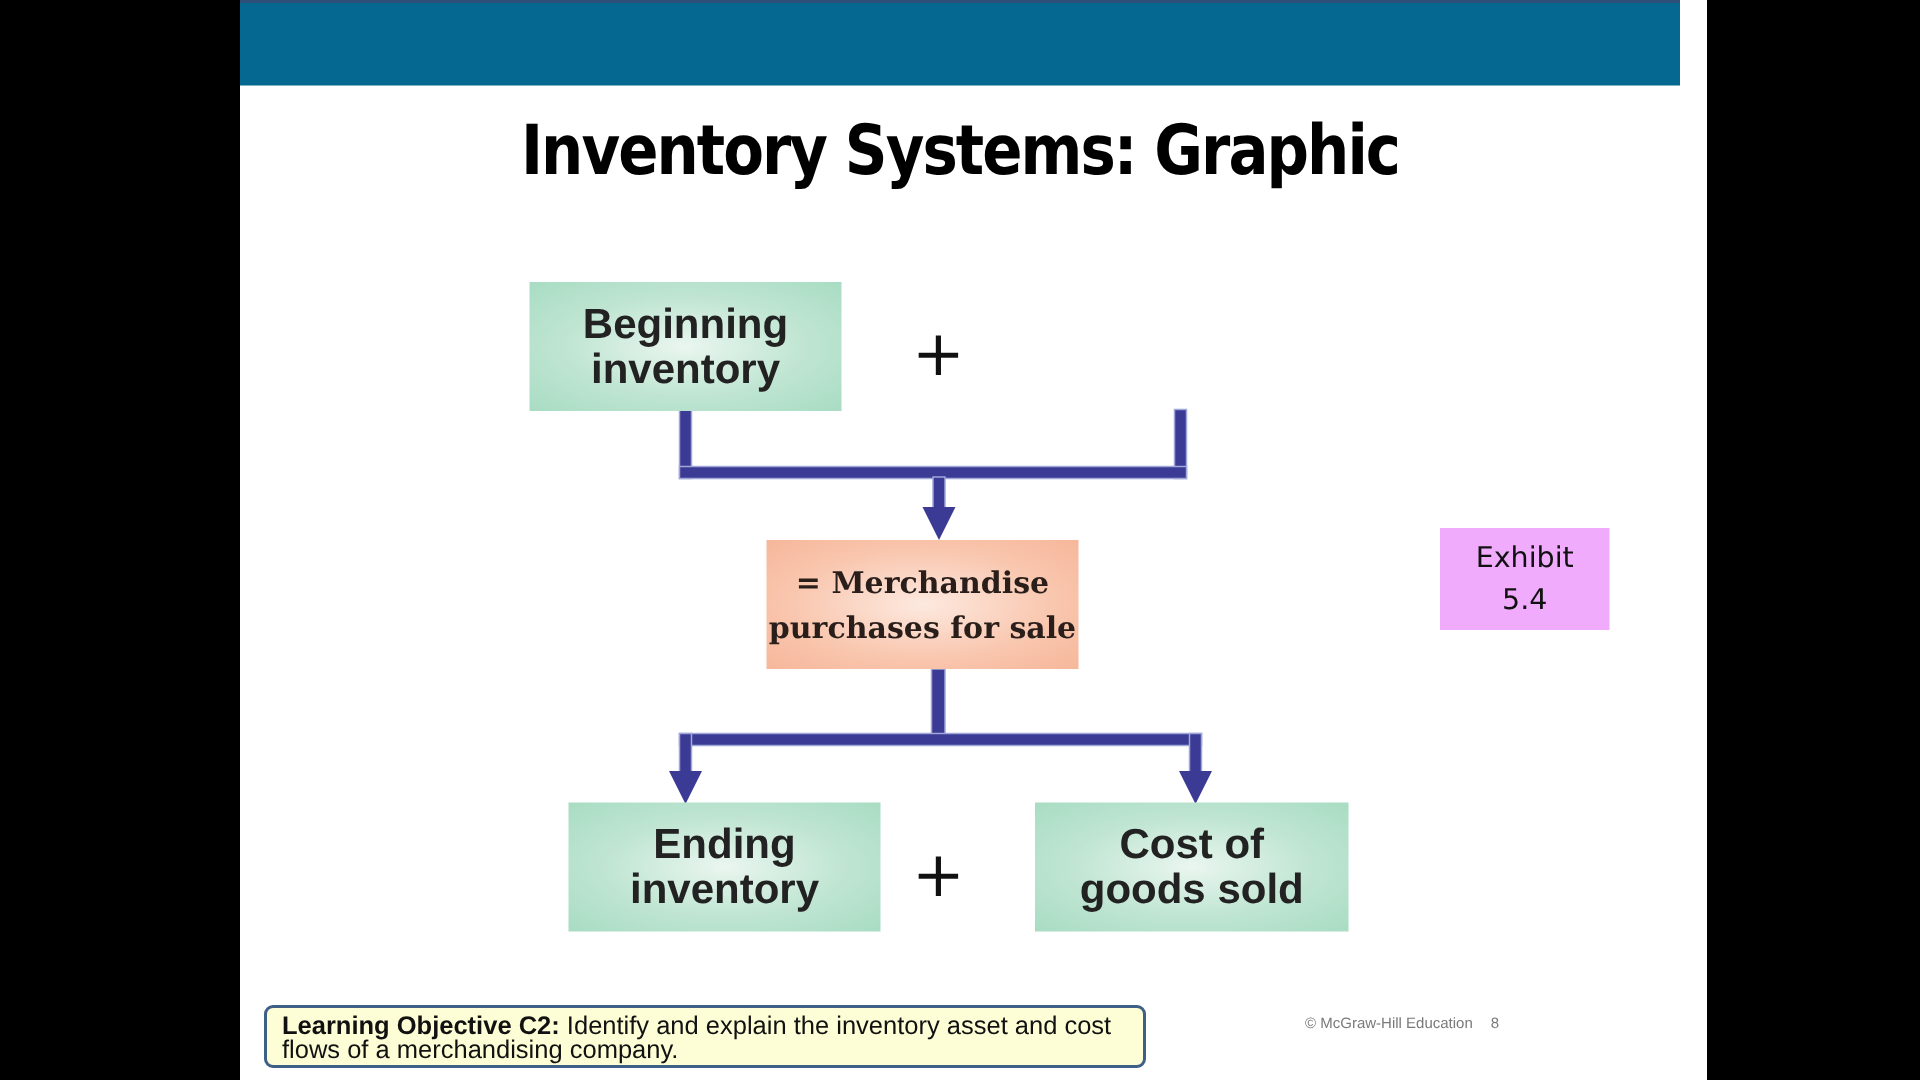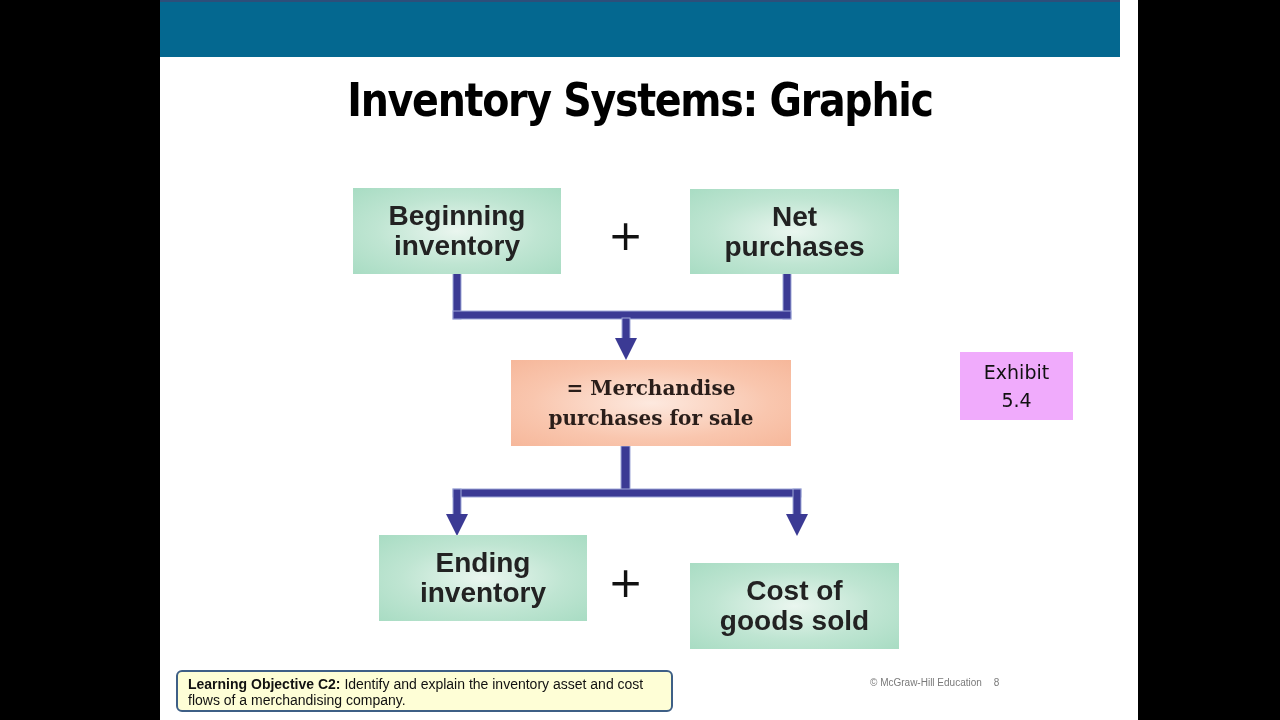--- a/index.html
+++ b/index.html
@@ -5,21 +5,21 @@
   html, body { margin:0; padding:0; }
   body { width:1280px; height:720px; background:#000; position:relative; overflow:hidden; font-family:"Liberation Sans", sans-serif; }
   .slide { position:absolute; left:160px; top:0; width:960px; height:720px; background:#fff;padding-left:18px; }
   .topbar { position:absolute; left:0; top:0; width:960px; height:57px; background:#046890; border-top:2px solid #2d4f7a; box-sizing:border-box; }
   .title { position:absolute; left:0; top:70px; width:960px; text-align:center; font-family:"DejaVu Sans", sans-serif; font-weight:bold; font-size:46px; color:#000; letter-spacing:-1.5px; line-height:60px; transform:scaleX(0.86); }
   .box { position:absolute; display:flex; align-items:center; justify-content:center; text-align:center; box-sizing:border-box; }
   .green { background:radial-gradient(ellipse at center, #eaf6ef 0%, #bfe5d2 55%, #a8dcc3 100%); font-family:"Liberation Sans", sans-serif; font-weight:bold; font-size:28px; color:#222; line-height:30px; }
   .orange { background:radial-gradient(ellipse at center, #fde9df 0%, #f9c6ae 60%, #f6b79a 100%); font-family:"DejaVu Serif", serif; font-weight:bold; font-size:20px; color:#2a1e1a; line-height:30px; }
   .plus { position:absolute; font-family:"DejaVu Sans", sans-serif; font-size:42px; color:#111; line-height:42px; }
   .exhibit { position:absolute; left:800px; top:352px; width:113px; height:68px; background:#f0abfc; display:flex; flex-direction:column; align-items:center; justify-content:center; font-family:"DejaVu Sans", sans-serif; font-size:19px; color:#111; line-height:28px; }
-  .lo { position:absolute; left:16px; top:670px; width:497px; height:42px; background:#fefed6; border:2px solid #3e5f86; border-radius:6px; box-sizing:border-box; padding:4px 10px; font-size:14px; line-height:16px; color:#111; }
+  .lo { position:absolute; left:16px; top:670px; width:588px; height:42px; background:#fefed6; border:2px solid #3e5f86; border-radius:6px; box-sizing:border-box; padding:4px 10px; font-size:17px; line-height:16px; color:#111; }
   .lo b { font-weight:bold; }
   .footer { position:absolute; left:710px; top:677px; font-size:10px; color:#7a7a7a; }
   .footer .pg { margin-left:12px; }
   svg.conn { position:absolute; left:0; top:0; }
 </style>
 </head>
 <body>
 
 <div class="slide">
   <div class="topbar"></div>
@@ -51,42 +51,36 @@
     <polygon points="626,514 648,514 637,536" fill="#3b3a94"></polygon>
   </svg>
 
   <div class="box green" style="left:193px;top:188px;width:208px;height:86px;">
     <div>
         <div>Beginning</div>
         <div>inventory</div>
       </div>
   </div>
   <div class="plus" style="left:448px;top:215px;">+</div>
-  <div class="box green" style="left:530px;top:189px;width:209px;height:85px;">
-    <div>
-        <div>Net</div>
-        <div>purchases</div>
-      </div>
-  </div>
 
-  <div class="box orange" style="left:351px;top:360px;width:280px;height:86px;">
+  <div class="box orange" style="left:351px;top:360px;width:208px;height:86px;">
     <div>
         <div>= Merchandise</div>
         <div>purchases for sale</div>
       </div>
   </div>
 
   <div class="box green" style="left:193px;top:535px;width:208px;height:86px;margin-left:26px;">
     <div>
         <div>Ending</div>
         <div>inventory</div>
       </div>
   </div>
   <div class="plus" style="left:448px;top:562px;">+</div>
-  <div class="box green" style="left:530px;top:535px;width:209px;height:86px;margin-top:28px;">
+  <div class="box green" style="left:530px;top:535px;width:209px;height:86px;">
     <div>
         <div>Cost of</div>
         <div>goods sold</div>
       </div>
   </div>
 
   <div class="exhibit">
     <div>Exhibit</div>
     <div>5.4</div>
   </div>

